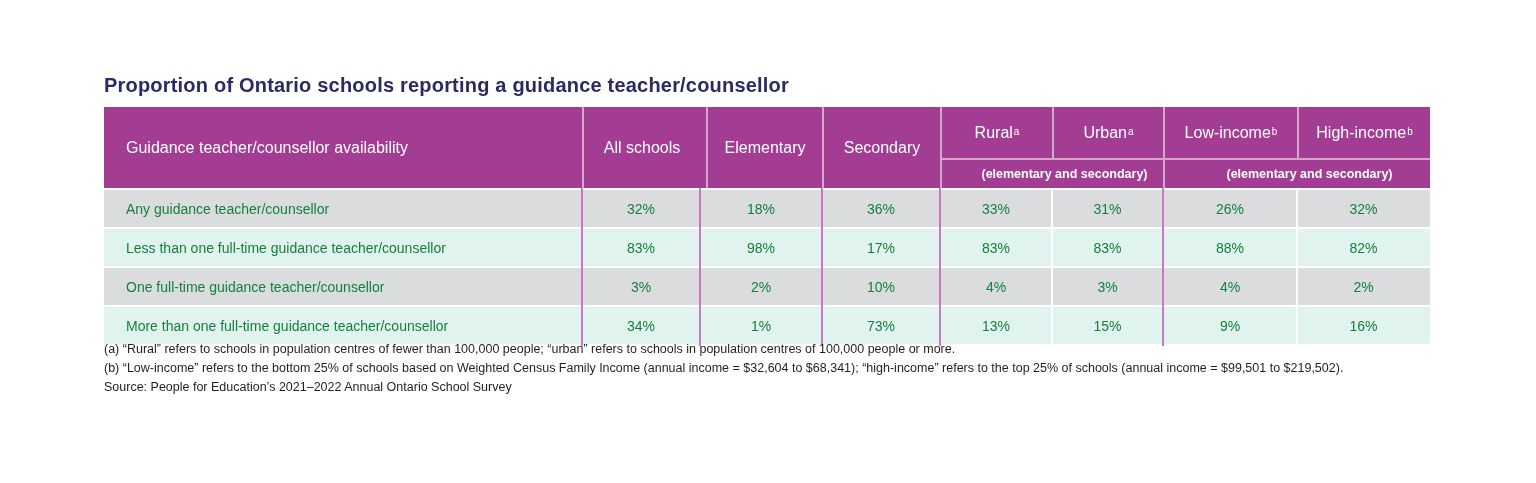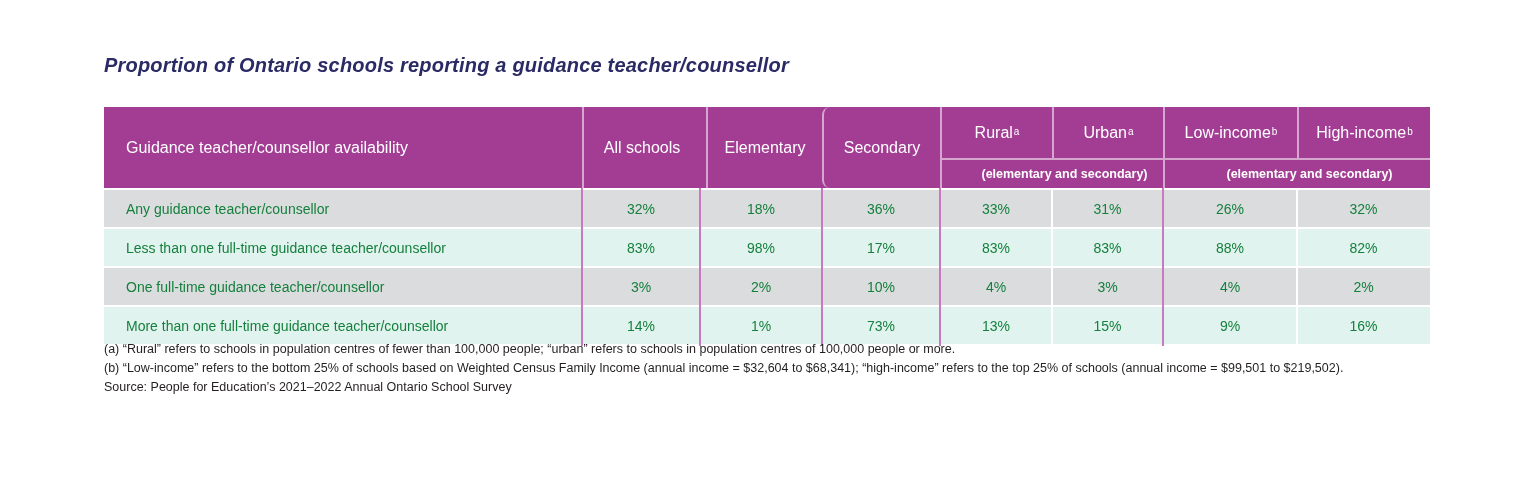--- a/index.html
+++ b/index.html
@@ -2,38 +2,38 @@
 <html><head>
 <meta charset="utf-8">
 <style>
   * { margin:0; padding:0; box-sizing:border-box; }
   html,body { background:#ffffff; }
   .page {
     position:relative; width:1536px; height:483px; background:#ffffff;
     font-family:"Liberation Sans","DejaVu Sans",sans-serif;
   }
   .title {
-    position:absolute; left:104px; top:54px;
-    font-size:20px; font-weight:bold; color:#2a2a64; letter-spacing:.2px;font-style:italic;
+    position:absolute; left:104px; top:74px;
+    font-size:20px; font-weight:bold; color:#2a2a64; letter-spacing:.2px;
   }
   .table-wrap { position:absolute; left:104px; top:107px; width:1326px; }
 
   
   .thead {
     display:grid;
     grid-template-columns:478px 118px 122px 118px 112px 111px 134px 133px;
     grid-template-rows:51px 30px;
     background:#a33d94; color:#ffffff;
   }
   .hc { display:flex; align-items:center; justify-content:center; font-size:16px; }
   .hc-sep { border-left:2px solid rgba(255,255,255,.55); }
   .hc-corner { grid-column:1; grid-row:1/3; justify-content:flex-start; padding-left:22px; }
   .hc-c2 { grid-column:2; grid-row:1/3; }
   .hc-c3 { grid-column:3; grid-row:1/3;margin-left:6px; }
-  .hc-c4 { grid-column:4; grid-row:1/3;border-radius:8px; }
+  .hc-c4 { grid-column:4; grid-row:1/3; }
   .hc-c5 { grid-column:5; grid-row:1; }
   .hc-c6 { grid-column:6; grid-row:1; }
   .hc-c7 { grid-column:7; grid-row:1; }
   .hc-c8 { grid-column:8; grid-row:1; }
   .hc-sub1 { grid-column:5/7; grid-row:2; }
   .hc-sub2 { grid-column:7/9; grid-row:2; }
   .hc-sub { font-size:12.5px; font-weight:bold; border-top:2px solid rgba(255,255,255,.55);padding-left:24px; }
   .hc sup { font-size:10px; line-height:0; margin-left:1px; position:relative; top:-1px; }
 
   
@@ -120,21 +120,21 @@
           <div class="cell cell-val">3%</div>
           <div class="cell cell-val">2%</div>
           <div class="cell cell-val">10%</div>
           <div class="cell cell-val">4%</div>
           <div class="cell cell-val">3%</div>
           <div class="cell cell-val">4%</div>
           <div class="cell cell-val">2%</div>
         </div>
         <div class="row">
           <div class="cell cell-label">More than one full-time guidance teacher/counsellor</div>
-          <div class="cell cell-val">14%</div>
+          <div class="cell cell-val">34%</div>
           <div class="cell cell-val">1%</div>
           <div class="cell cell-val">73%</div>
           <div class="cell cell-val">13%</div>
           <div class="cell cell-val">15%</div>
           <div class="cell cell-val">9%</div>
           <div class="cell cell-val">16%</div>
         </div>
       </div>
 
     <div class="dividers">

